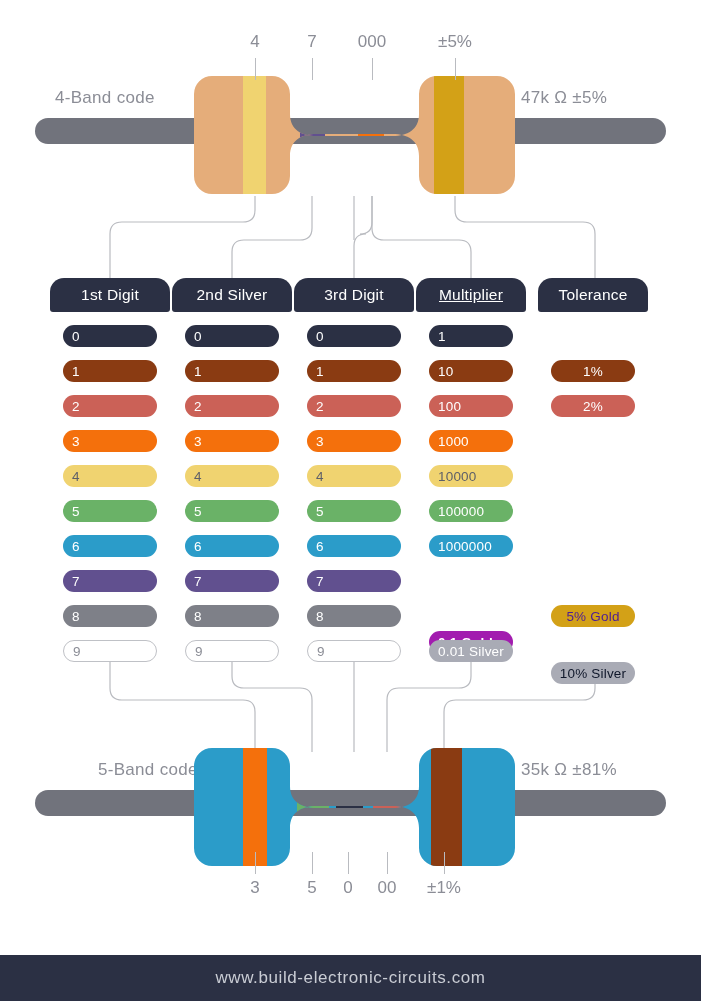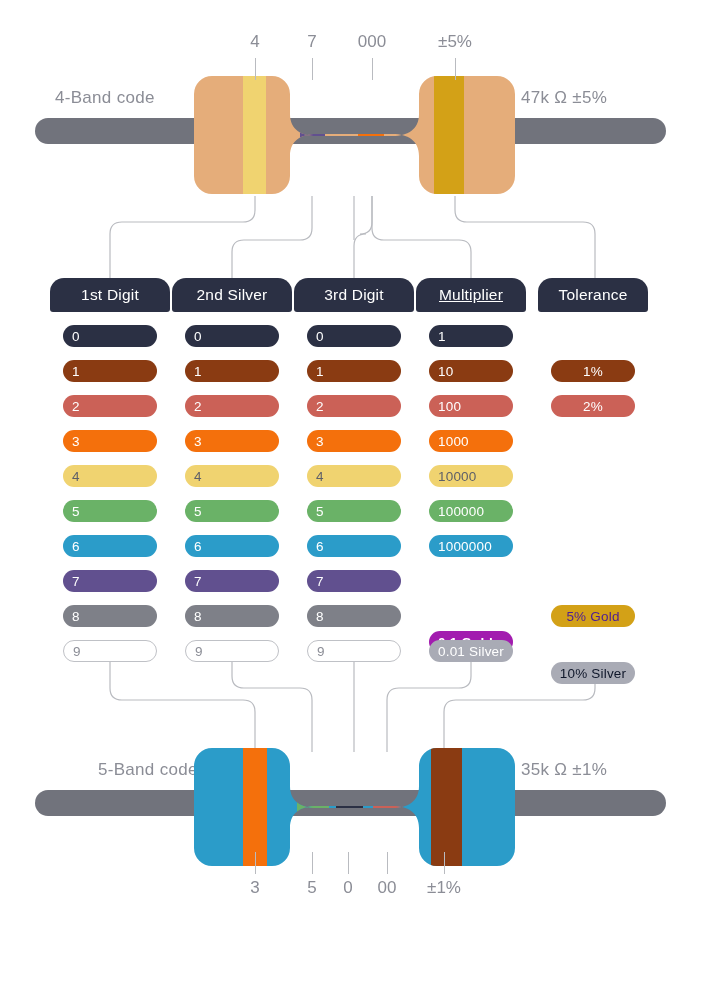--- a/index.html
+++ b/index.html
@@ -221,21 +221,21 @@
       <div class="pill left" style="left: 429px; width: 84px; top: 640px; background: rgb(169, 171, 181); color: rgb(255, 255, 255);">0.01 Silver</div>
       <div class="col-header" style="left: 538px; top: 278px; width: 110px;">Tolerance</div>
       <div class="pill center" style="left: 551px; width: 84px; top: 360px; background: rgb(138, 59, 18); color: rgb(255, 255, 255);">1%</div>
       <div class="pill center" style="left: 551px; width: 84px; top: 395px; background: rgb(203, 97, 87); color: rgb(255, 255, 255);">2%</div>
       <div class="pill center" style="left: 551px; width: 84px; top: 605px; background: rgb(211, 161, 23); color: #4c1d95;">5% Gold</div>
       <div class="pill center" style="left: 551px; width: 84px; top: 662px; background: rgb(169, 171, 181); color: #0f172a;">10% Silver</div>
     </div>
 
   <div class="side-label" style="left:55px; top:760px;margin-left:43px;">5-Band code</div>
 
-  <div class="side-label" style="left:521px; top:760px;">35k Ω   ±1%</div>
+  <div class="side-label" style="left:521px; top:760px;">35k Ω   ±81%</div>
 
   <div class="resistor-wrap" style="left:35px; top:742px; width:631px; height:125px;">
     <div class="lead"></div>
     <svg class="body-svg" width="631" height="125" viewBox="0 0 631 125">
       <defs>
         <clipPath id="bodyClipBot">
           <path d="M177,6 h60 a18,18 0 0 1 18,18 v20
                    c0,16 12,22 26,22 h77
                    c14,0 26,-6 26,-22 v-20
                    a18,18 0 0 1 18,-18 h60
@@ -266,14 +266,17 @@
       <div class="callout" style="left: 312px; top: 878px;">5</div>
       <div class="tick" style="left: 312px; top: 852px; height: 22px;"></div>
       <div class="callout" style="left: 348px; top: 878px;">0</div>
       <div class="tick" style="left: 348px; top: 852px; height: 22px;"></div>
       <div class="callout" style="left: 387px; top: 878px;">00</div>
       <div class="tick" style="left: 387px; top: 852px; height: 22px;"></div>
       <div class="callout" style="left: 444px; top: 878px;">±1%</div>
       <div class="tick" style="left: 444px; top: 852px; height: 22px;"></div>
     </div>
 
+  <div class="footer-bar">
+    <span class="footer-text">www.build-electronic-circuits.com</span>
+  </div>
 
 </div>
 
 </body></html>

